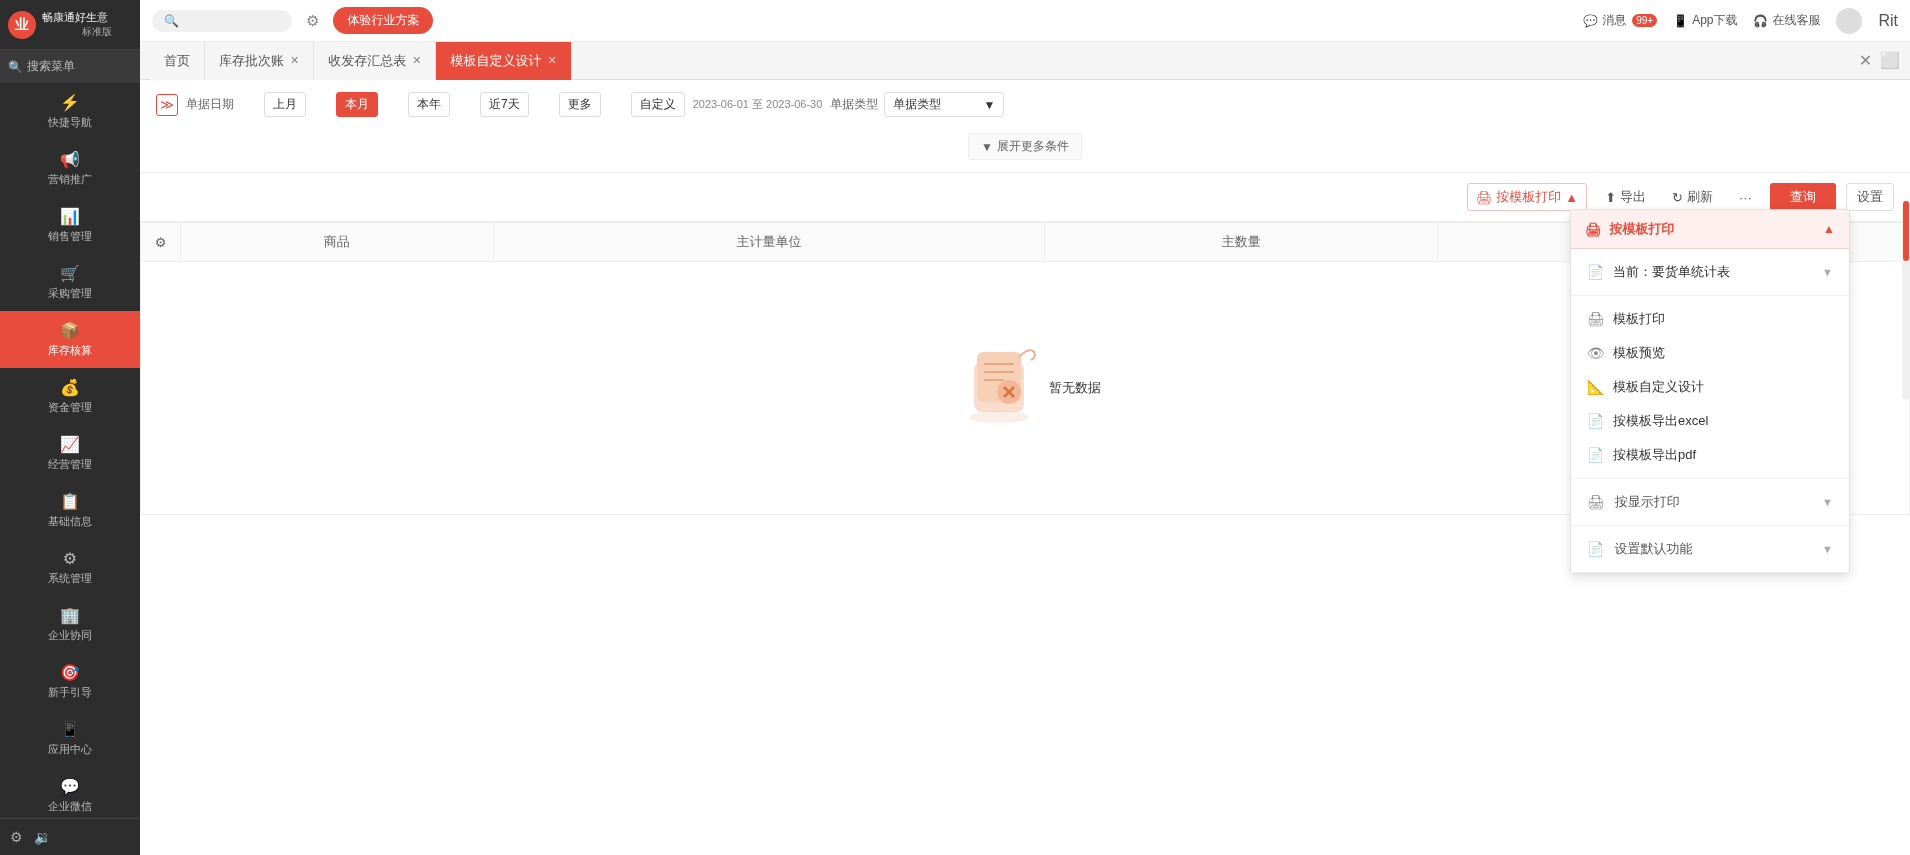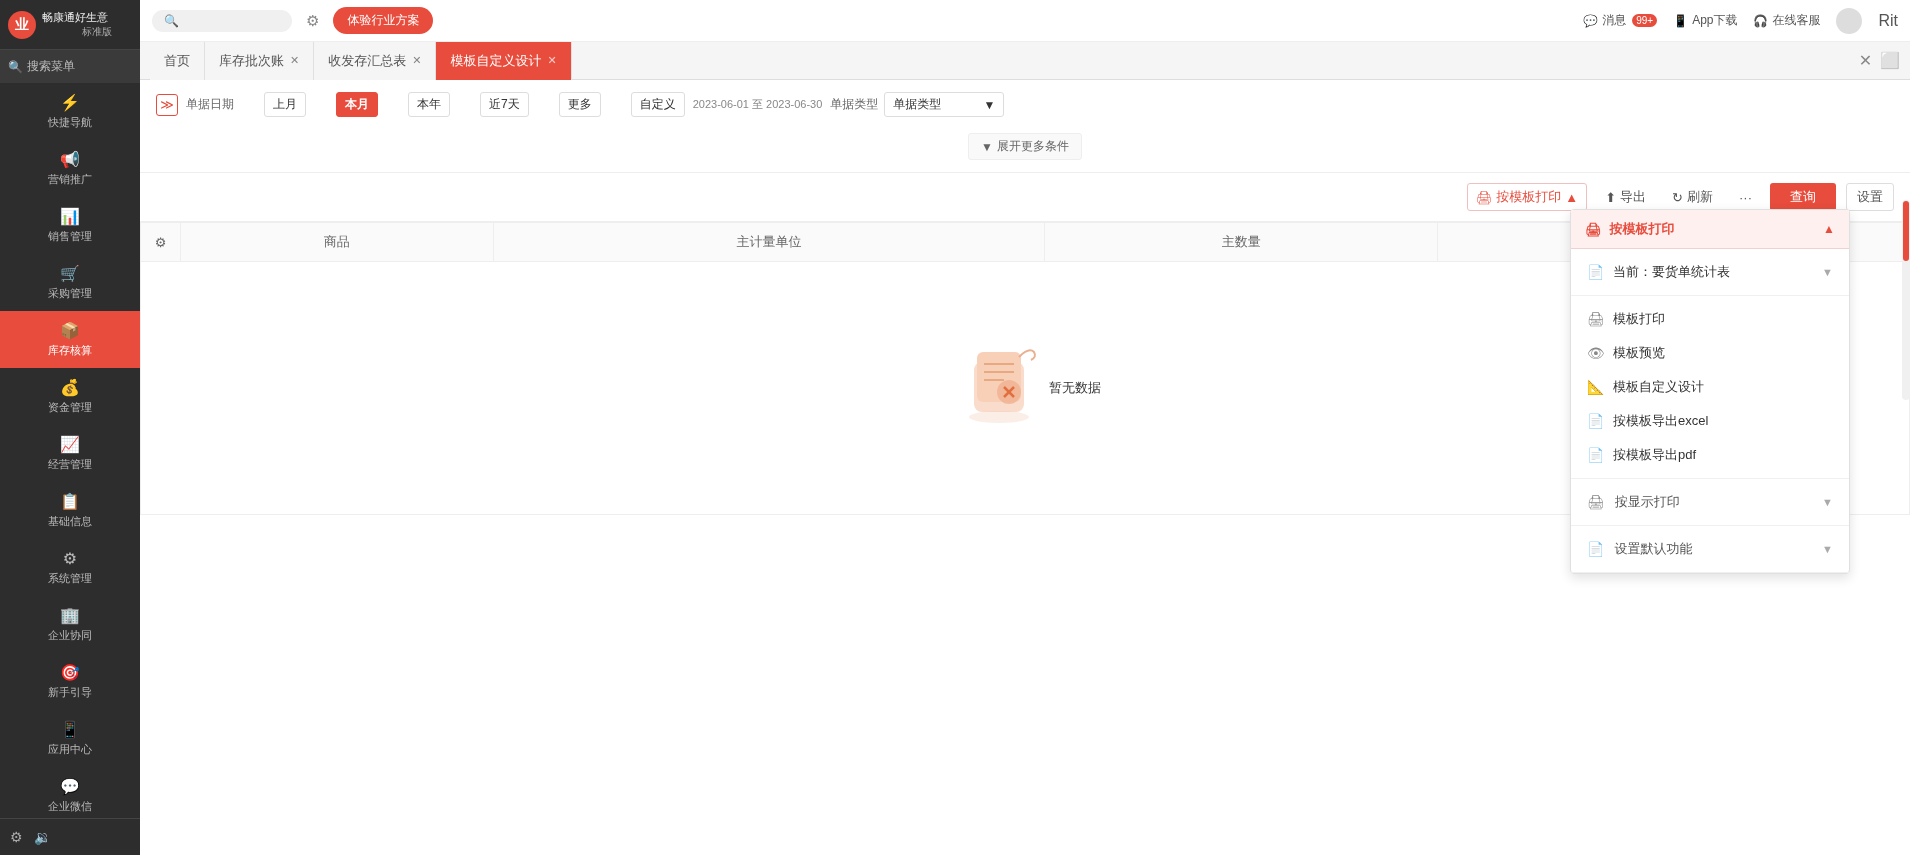--- a/index.html
+++ b/index.html
@@ -233,21 +233,20 @@
       background: #fff;
       color: #333;
       font-size: 12px;
       cursor: pointer;
       margin-left: 24px;
     }
     .filter-btn.active {
       background: #e74c3c;
       color: white;
       border-color: #e74c3c;
-      font-weight: bold;
     }
     .filter-date { color: #888; font-size: 11px; margin-left: 2px; }
     .filter-select {
       border: 1px solid #ddd;
       border-radius: 3px;
       padding: 3px 8px;
       font-size: 12px;
       color: #333;
       display: flex;
       align-items: center;

